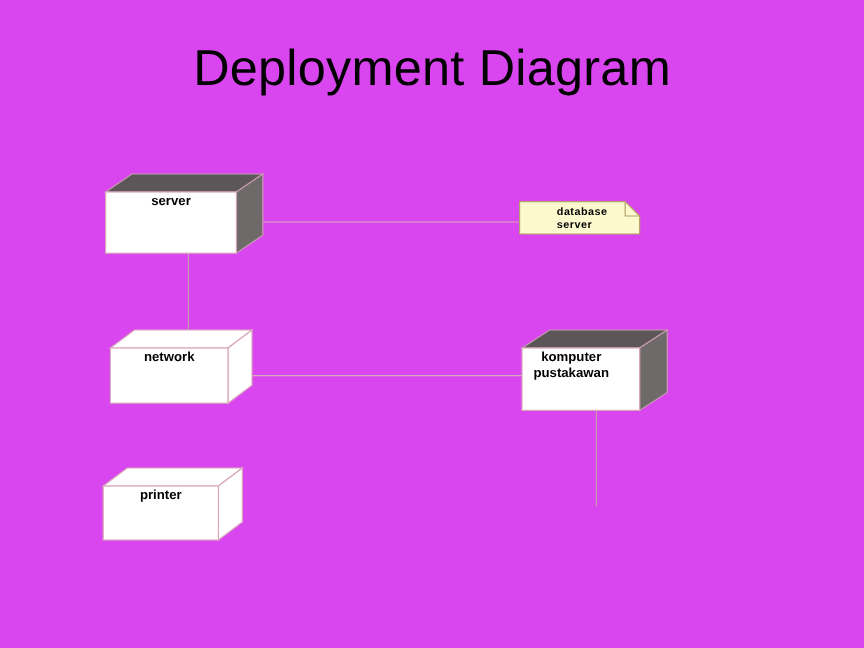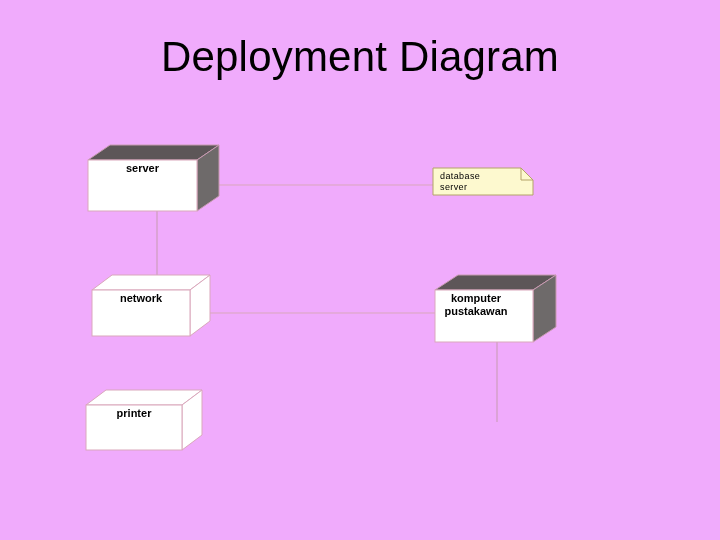--- a/index.html
+++ b/index.html
@@ -8,21 +8,21 @@
     padding: 0;
     background: #ffffff;
   }
   body {
     font-family: "Liberation Sans", sans-serif;
   }
   #slide {
     position: relative;
     width: 720px;
     height: 540px;
-    background: #f0abfc;
+    background: #d946ef;
     overflow: hidden;
   }
   #slide-title {
     position: absolute;
     left: 60px;
     top: 34px;
     width: 600px;
     text-align: center;
     font-size: 42px;
     font-weight: 400;
@@ -124,17 +124,17 @@
 
     <div class="node-label" style="left:88px; top:162px; width:109px;">server</div>
 
     <div class="node-label" style="left:92px; top:292px; width:98px;">network</div>
 
     <div class="node-label" style="left:86px; top:407px; width:96px;">printer</div>
 
     <div class="node-label" style="left:435px; top:292px; width:82px;">komputer
 pustakawan</div>
 
-    <div class="note-label" style="left:440px; top:171px; width:86px;">database
+    <div class="note-label" style="left:464px; top:171px; width:86px;font-weight:bold;">database
 server</div>
 
   </div>
 </div>
 
 </body></html>

